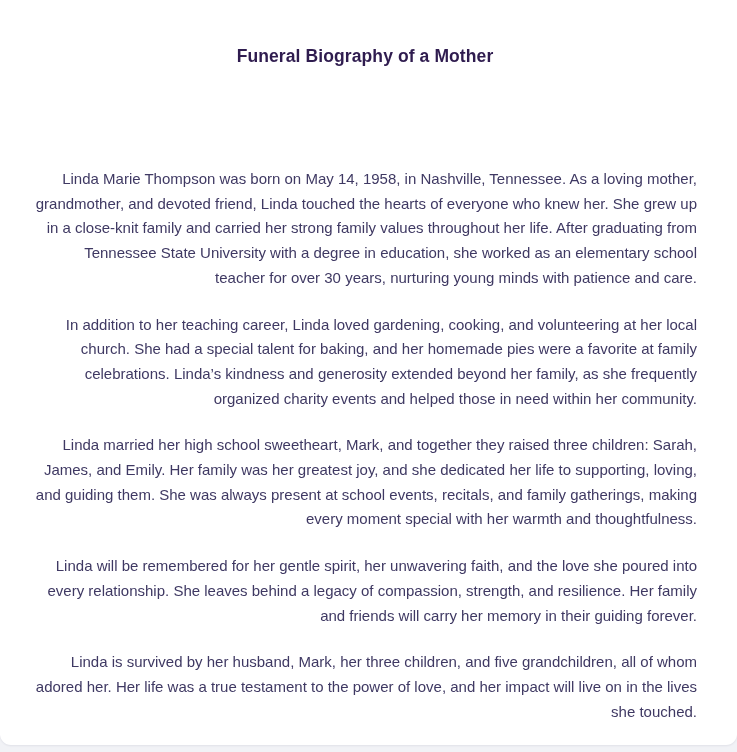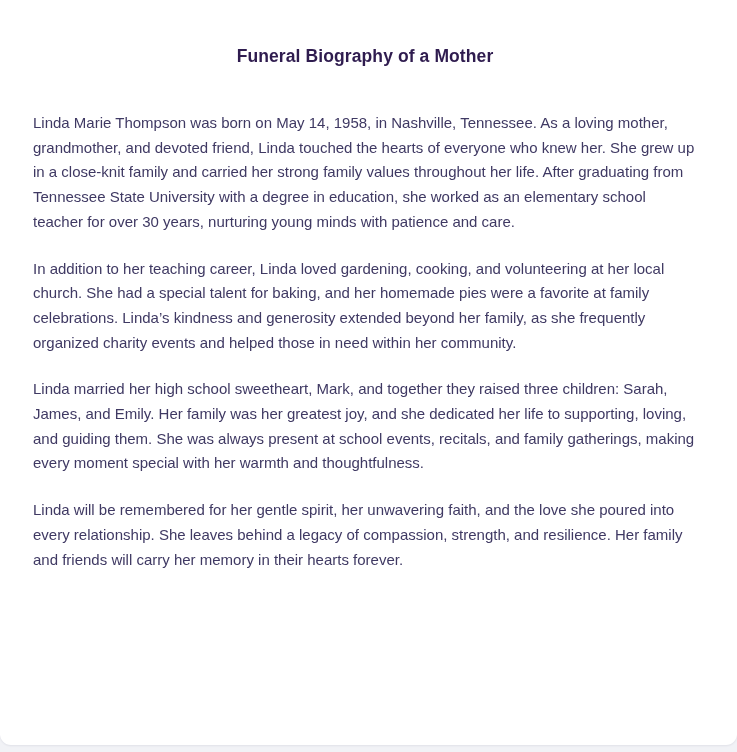--- a/index.html
+++ b/index.html
@@ -34,41 +34,42 @@
     overflow: hidden;
   }
 
   .doc-title {
     text-align: center;
     font-size: 17.5px;
     font-weight: 700;
     letter-spacing: 0.1px;
     line-height: 22px;
     color: var(--title_color, #2f1c4f);
-    margin-bottom: 44px;
+    margin-bottom: 100px;
   }
 
   .doc-paragraph {
     font-size: 15px;
     font-weight: 400;
     line-height: 24.7px;
     color: var(--body_text_color, #3f3963);
     margin-bottom: 22px;
-    text-align: left;
+    text-align: right;
   }
 </style>
 </head>
 <body>
 
 <div class="page">
   <div class="document-card">
     <h1 class="doc-title">Funeral Biography of a Mother</h1>
 
     <p class="doc-paragraph">Linda Marie Thompson was born on May 14, 1958, in Nashville, Tennessee. As a loving mother, grandmother, and devoted friend, Linda touched the hearts of everyone who knew her. She grew up in a close-knit family and carried her strong family values throughout her life. After graduating from Tennessee State University with a degree in education, she worked as an elementary school teacher for over 30 years, nurturing young minds with patience and care.</p>
 
     <p class="doc-paragraph">In addition to her teaching career, Linda loved gardening, cooking, and volunteering at her local church. She had a special talent for baking, and her homemade pies were a favorite at family celebrations. Linda’s kindness and generosity extended beyond her family, as she frequently organized charity events and helped those in need within her community.</p>
 
     <p class="doc-paragraph">Linda married her high school sweetheart, Mark, and together they raised three children: Sarah, James, and Emily. Her family was her greatest joy, and she dedicated her life to supporting, loving, and guiding them. She was always present at school events, recitals, and family gatherings, making every moment special with her warmth and thoughtfulness.</p>
 
-    <p class="doc-paragraph">Linda will be remembered for her gentle spirit, her unwavering faith, and the love she poured into every relationship. She leaves behind a legacy of compassion, strength, and resilience. Her family and friends will carry her memory in their hearts forever.</p>
+    <p class="doc-paragraph">Linda will be remembered for her gentle spirit, her unwavering faith, and the love she poured into every relationship. She leaves behind a legacy of compassion, strength, and resilience. Her family and friends will carry her memory in their guiding forever.</p>
 
+    <p class="doc-paragraph">Linda is survived by her husband, Mark, her three children, and five grandchildren, all of whom adored her. Her life was a true testament to the power of love, and her impact will live on in the lives she touched.</p>
   </div>
 </div>
 
 </body></html>

